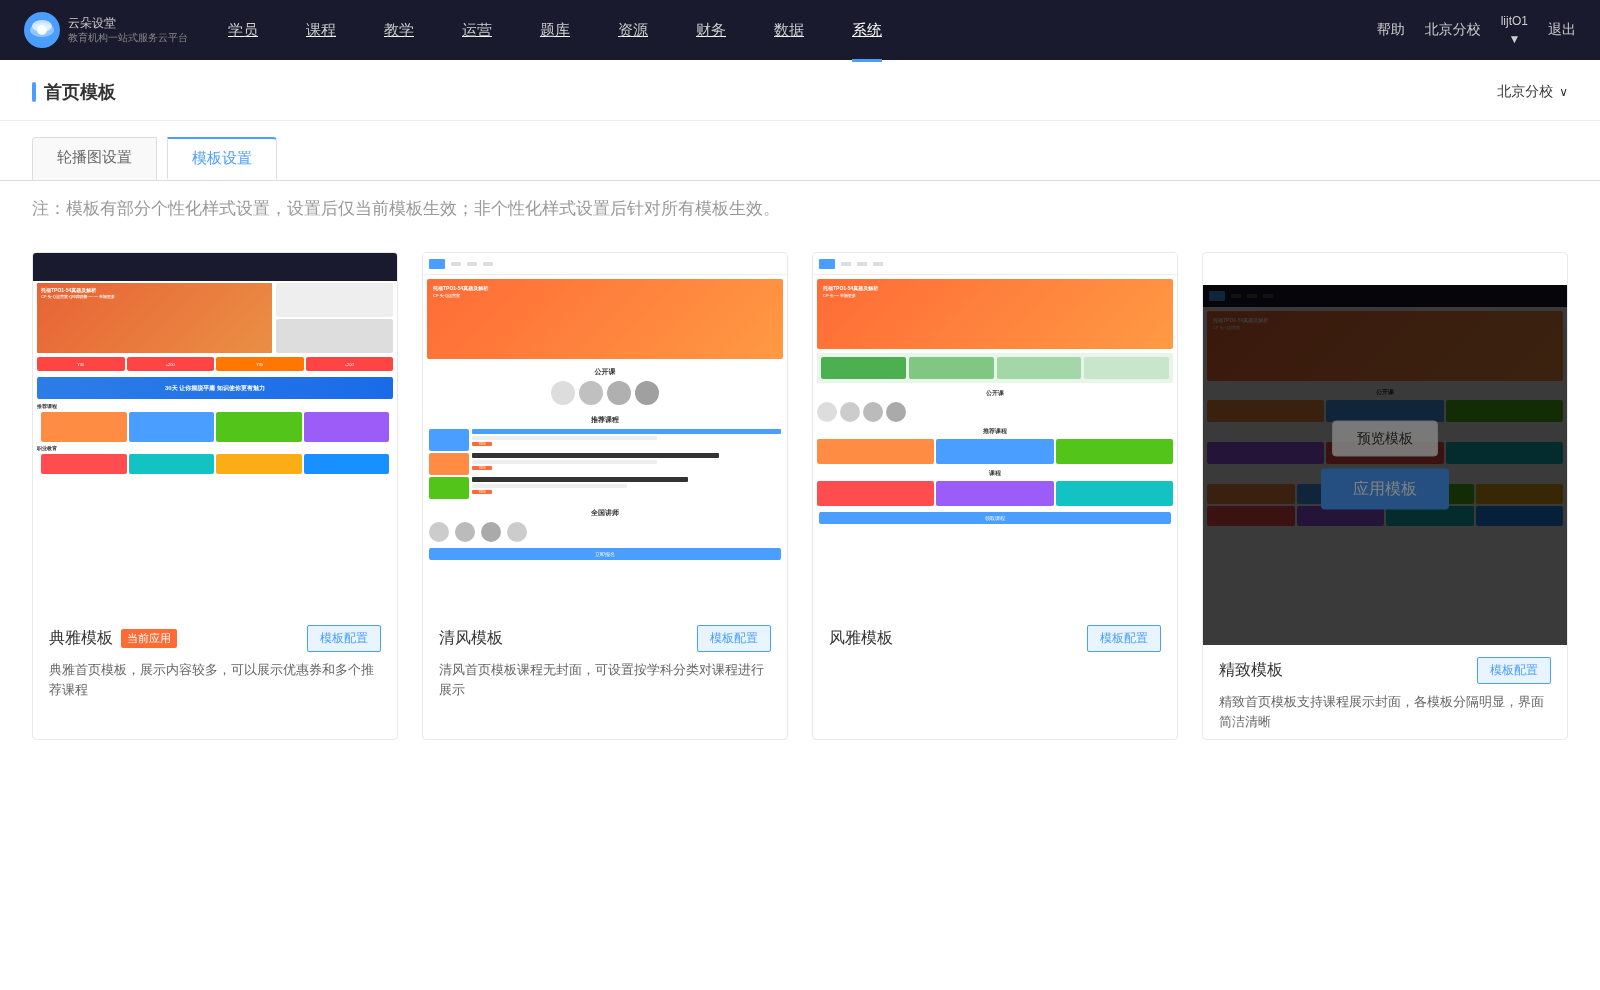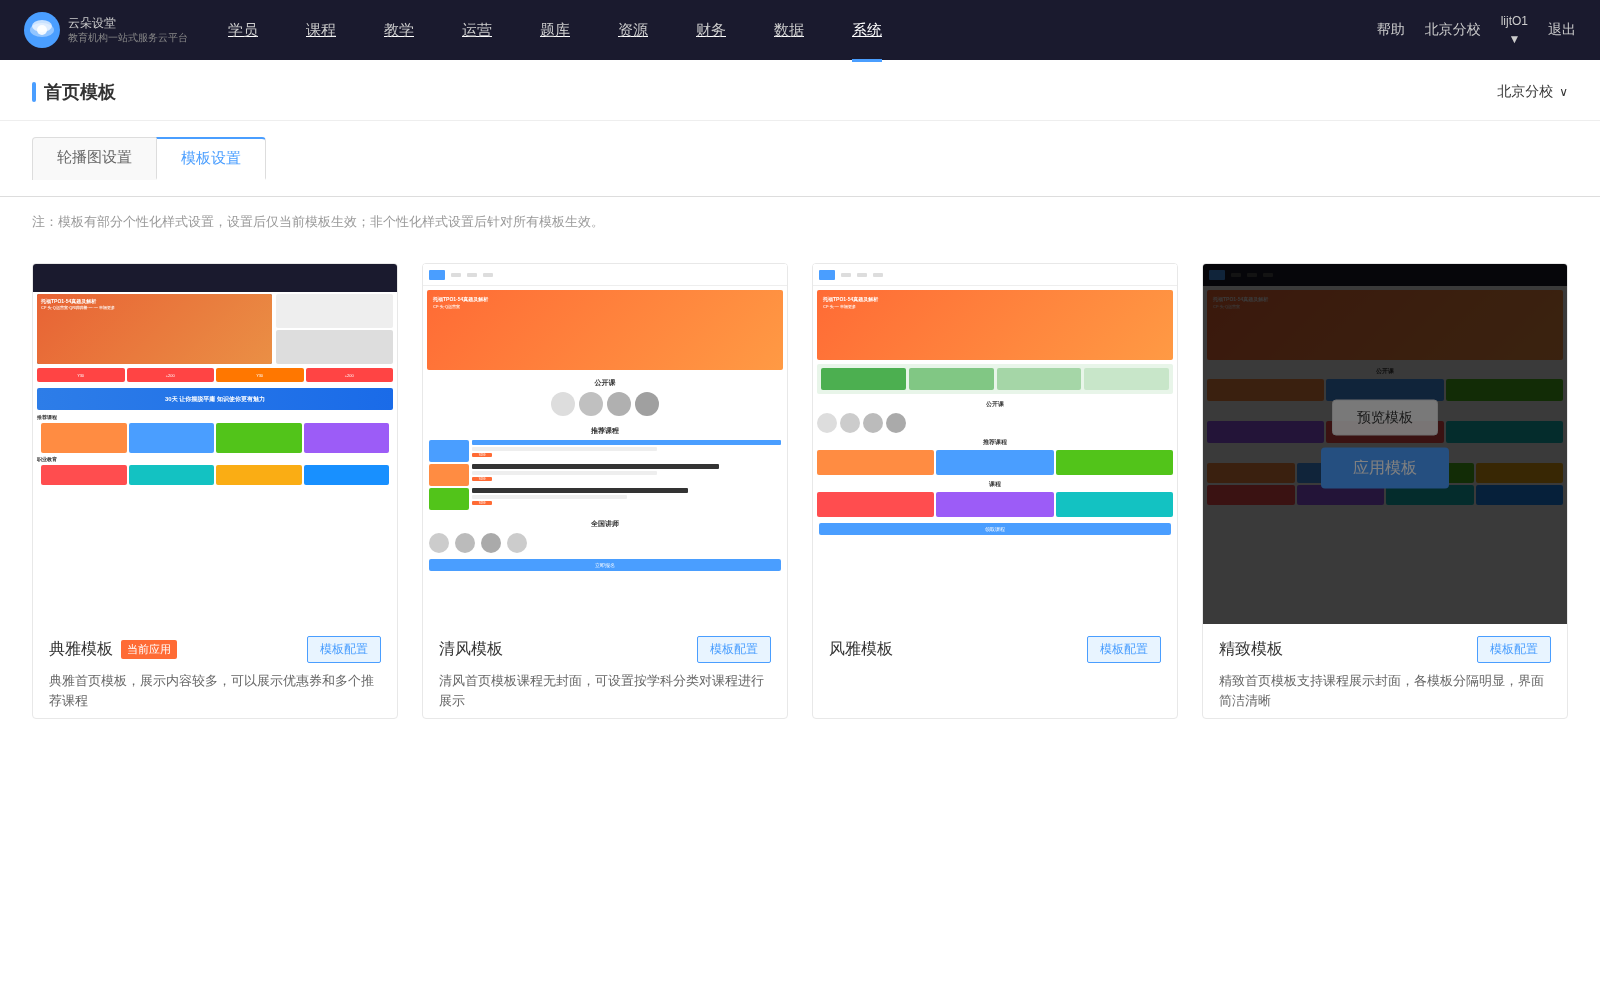--- a/index.html
+++ b/index.html
@@ -67,62 +67,63 @@
       background: #4a9eff; border-radius: 2px;
     }
     .header-right {
       display: flex; align-items: center; gap: 6px;
       font-size: 14px; color: #333; cursor: pointer;
     }
     .header-right .chevron { font-size: 12px; }
 
     
     .tabs-container {
-      padding: 16px 32px 16px;
+      padding: 16px 32px 0;
       border-bottom: 1px solid #ddd;
-      display: flex; gap: 0;
+      display: flex; gap: 11px;
     }
     .tab {
       padding: 10px 24px; font-size: 15px; cursor: pointer;
       border: 1px solid #ddd; border-bottom: none;
       background: #f9f9f9; color: #666;
       margin-right: -1px;
     }
     .tab.active {
       background: #fff; color: #4a9eff;
       border-bottom: 2px solid #fff;
       border-top: 2px solid #4a9eff;
       position: relative; z-index: 1;
     }
     .tab:first-child { border-radius: 4px 0 0 0; }
     .tab:last-child { border-radius: 0 4px 0 0; }
 
     
     .note {
       padding: 16px 32px;
-      font-size: 13px; color: #999;
+      font-size: 17px; color: #999;
     }
 
     
     .templates-grid {
       display: grid;
       grid-template-columns: repeat(4, 1fr);
       gap: 24px;
       padding: 16px 32px 40px;
     }
 
     .template-card {
       background: #fff;
       border: 1px solid #e8e8e8;
       border-radius: 4px;
       overflow: hidden;
       position: relative;
     }
     .template-card.active-overlay .template-preview {
       filter: brightness(0.5);
+      margin-top: 32px;
     }
 
     .template-preview {
       width: 100%;
       height: 360px;
       position: relative;
       overflow: hidden;
     }
 
     

